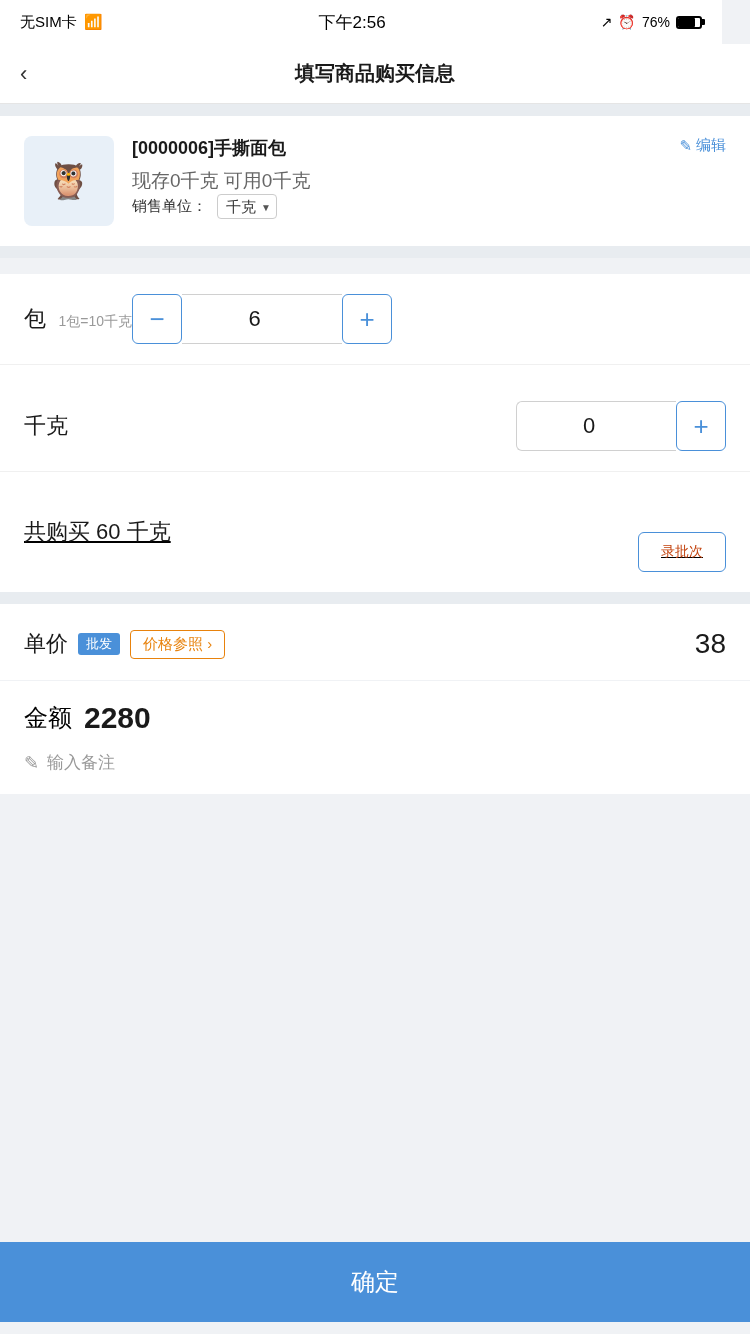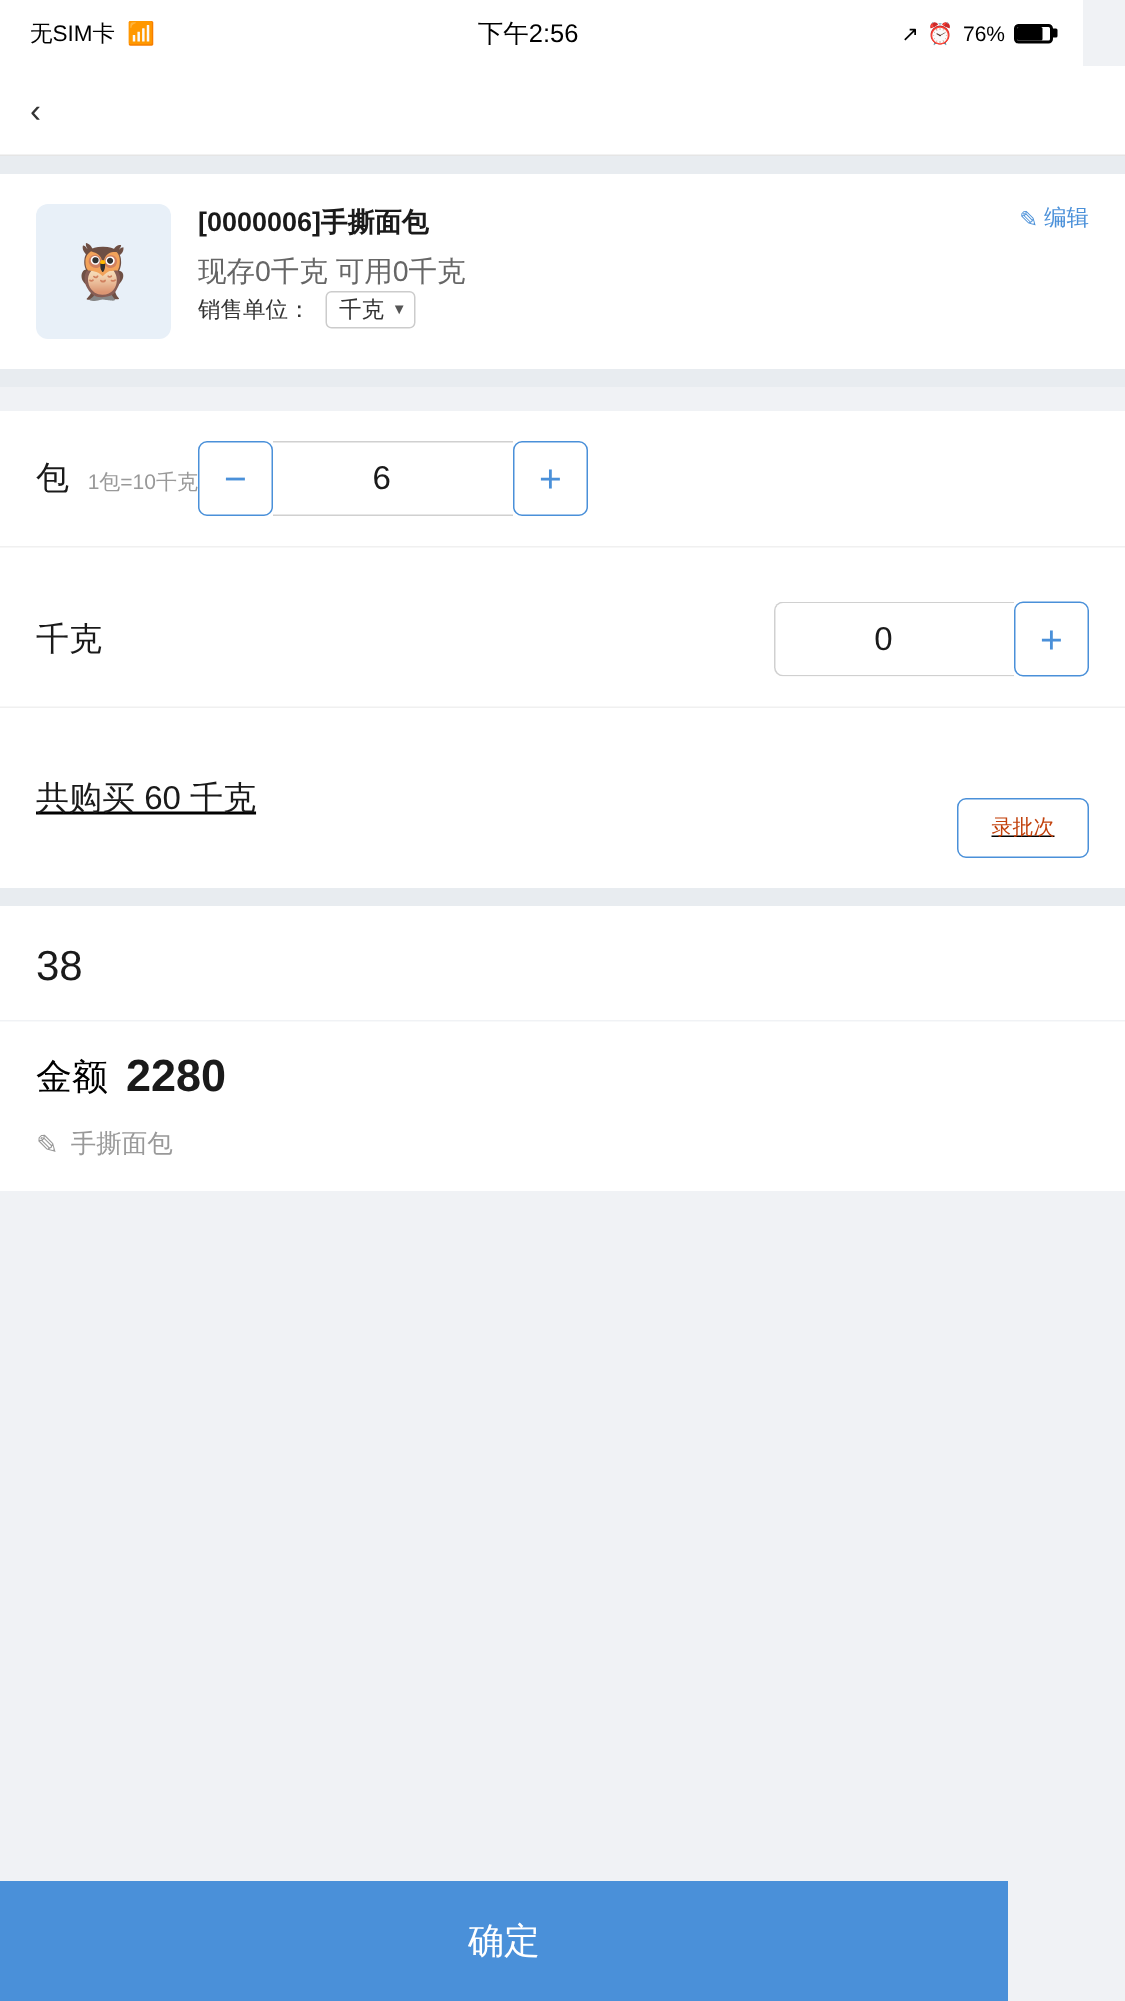--- a/index.html
+++ b/index.html
@@ -318,23 +318,23 @@
     
     .content-area {
       background: #f0f2f5;
       flex: 1;
       min-height: 300px;
     }
 
     
     .confirm-bar {
       position: fixed;
-      bottom: 0;
+      bottom: 12px;
       left: 0;
-      width: 672px;
+      width: 750px;
       height: 80px;
       background: #4a90d9;
       display: flex;
       align-items: center;
       justify-content: center;
       cursor: pointer;
     }
     .confirm-text {
       font-size: 24px;
       color: #fff;
@@ -359,20 +359,21 @@
     <span>⏰</span>
     <span>76%</span>
     <div class="battery-bar">
       <div class="battery-fill"></div>
     </div>
   </div>
 </div>
 
 <div class="nav-bar">
   <span class="nav-back">‹</span>
+  <span class="nav-title">填写商品购买信息</span>
 </div>
 
 <div class="main-content">
 
   <div class="separator"></div>
 
   <div class="product-card">
     <div class="product-thumb">
       <span class="product-thumb-icon">🦉</span>
     </div>
@@ -422,32 +423,39 @@
 
   <div class="total-row">
     <span class="total-text">共购买 60 千克</span>
     <button class="batch-btn">录批次</button>
   </div>
 
   <div class="separator"></div>
 
   <div class="price-section">
     <div class="price-row">
+      <div class="price-label-group">
+        <span class="price-label">单价</span>
+        <span class="price-tag">批发</span>
+        <div class="price-ref-btn">
+          <span>价格参照 ›</span>
+        </div>
+      </div>
       <span class="price-value">38</span>
     </div>
   </div>
 
   <div class="amount-section">
     <div class="amount-row">
       <span class="amount-label">金额</span>
       <span class="amount-value">2280</span>
     </div>
     <div class="note-row">
       <span class="note-icon">✎</span>
-      <span class="note-text">手撕面包</span>
+      <span class="note-text">输入备注</span>
     </div>
   </div>
 
   <div class="content-area"></div>
 
 </div>
 
 <div class="confirm-bar">
   <span class="confirm-text">确定</span>
 </div>

